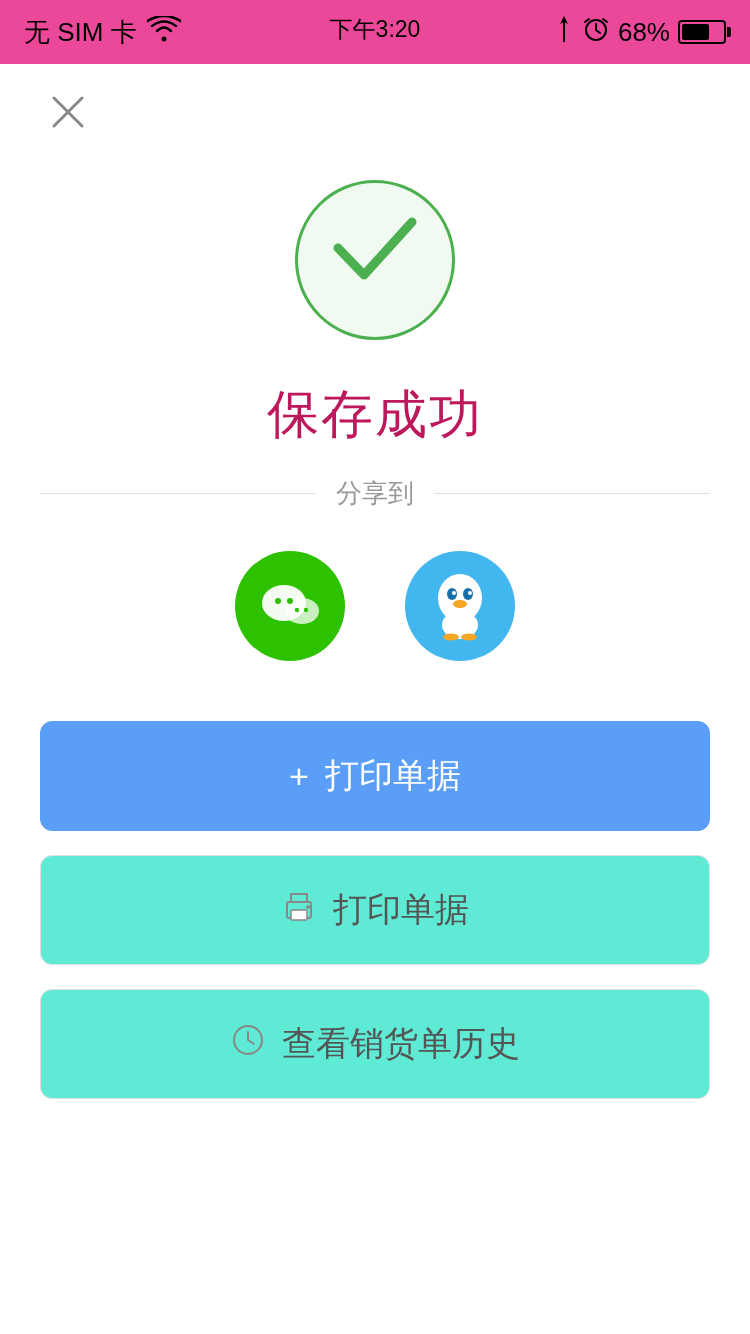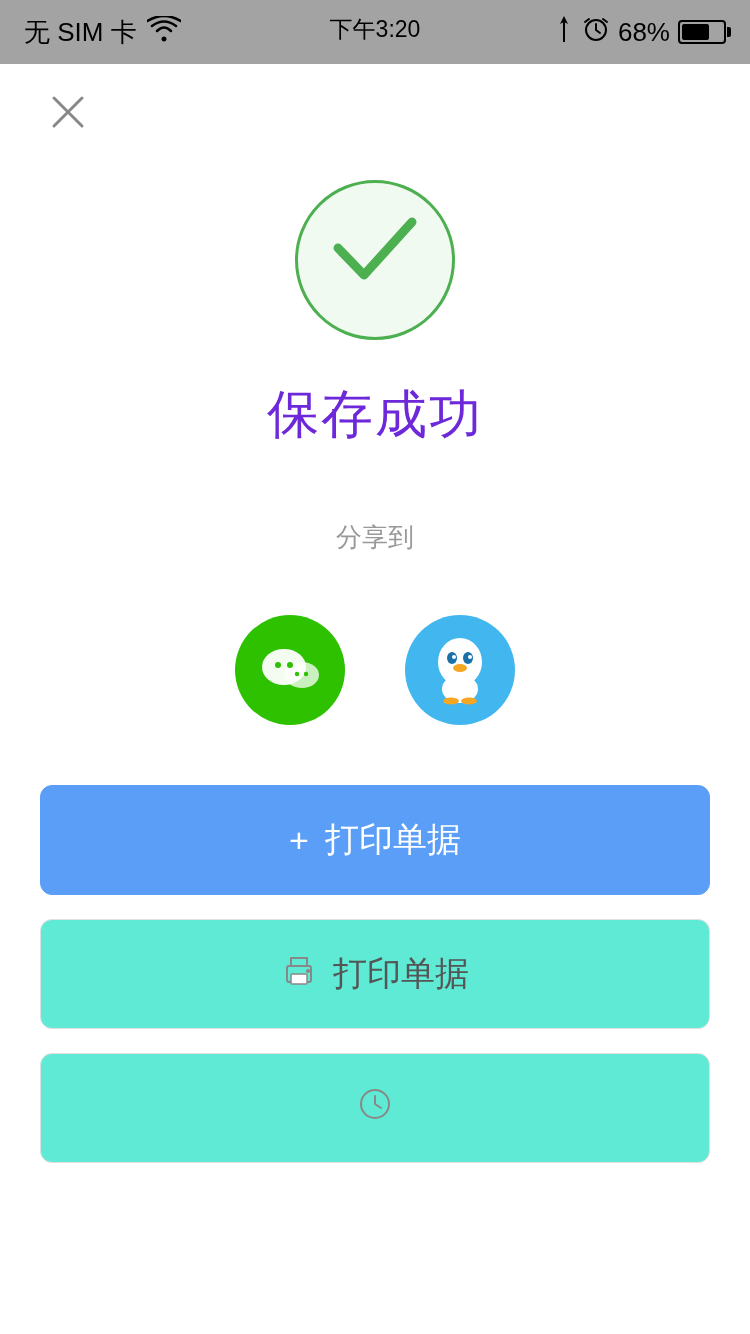--- a/index.html
+++ b/index.html
@@ -10,21 +10,21 @@
       height: 1334px;
       background: #ffffff;
       font-family: -apple-system, "PingFang SC", "Helvetica Neue", sans-serif;
       overflow: hidden;
     }
 
     
     .status-bar {
       width: 100%;
       height: 64px;
-      background: #a3a3a3;
+      background: #ec4899;
       display: flex;
       align-items: center;
       justify-content: space-between;
       padding: 0 24px;
       gap: 20px;
     }
 
     .status-left {
       display: flex;
       align-items: center;
@@ -125,33 +125,32 @@
       color: #4CAF50;
       font-size: 80px;
       line-height: 1;
       margin-top: -8px;
     }
 
     
     .success-title {
       font-size: 52px;
       font-weight: 400;
-      color: #6d28d9;
+      color: #be185d;
       margin-top: 40px;
       letter-spacing: 2px;
     }
 
     
     .share-divider {
       width: 100%;
       display: flex;
       align-items: center;
       gap: 20px;
-      margin-top: 50px;
-      flex-direction: column;
+      margin-top: 26px;
     }
 
     .divider-line {
       flex: 1;
       height: 1px;
       background: #e0e0e0;
     }
 
     .divider-label {
       font-size: 26px;
@@ -343,16 +342,17 @@
       <span>打印单据</span>
     </button>
 
     <button class="action-btn">
       <span class="btn-icon">
         <svg width="36" height="36" viewBox="0 0 36 36" fill="none">
           <circle cx="18" cy="18" r="14" stroke="#888" stroke-width="2" fill="none"></circle>
           <path d="M18 10 L18 18 L24 22" stroke="#888" stroke-width="2" stroke-linecap="round" stroke-linejoin="round"></path>
         </svg>
       </span>
+      <span>查看销货单历史</span>
     </button>
   </div>
 
 </div>
 
 </body></html>

